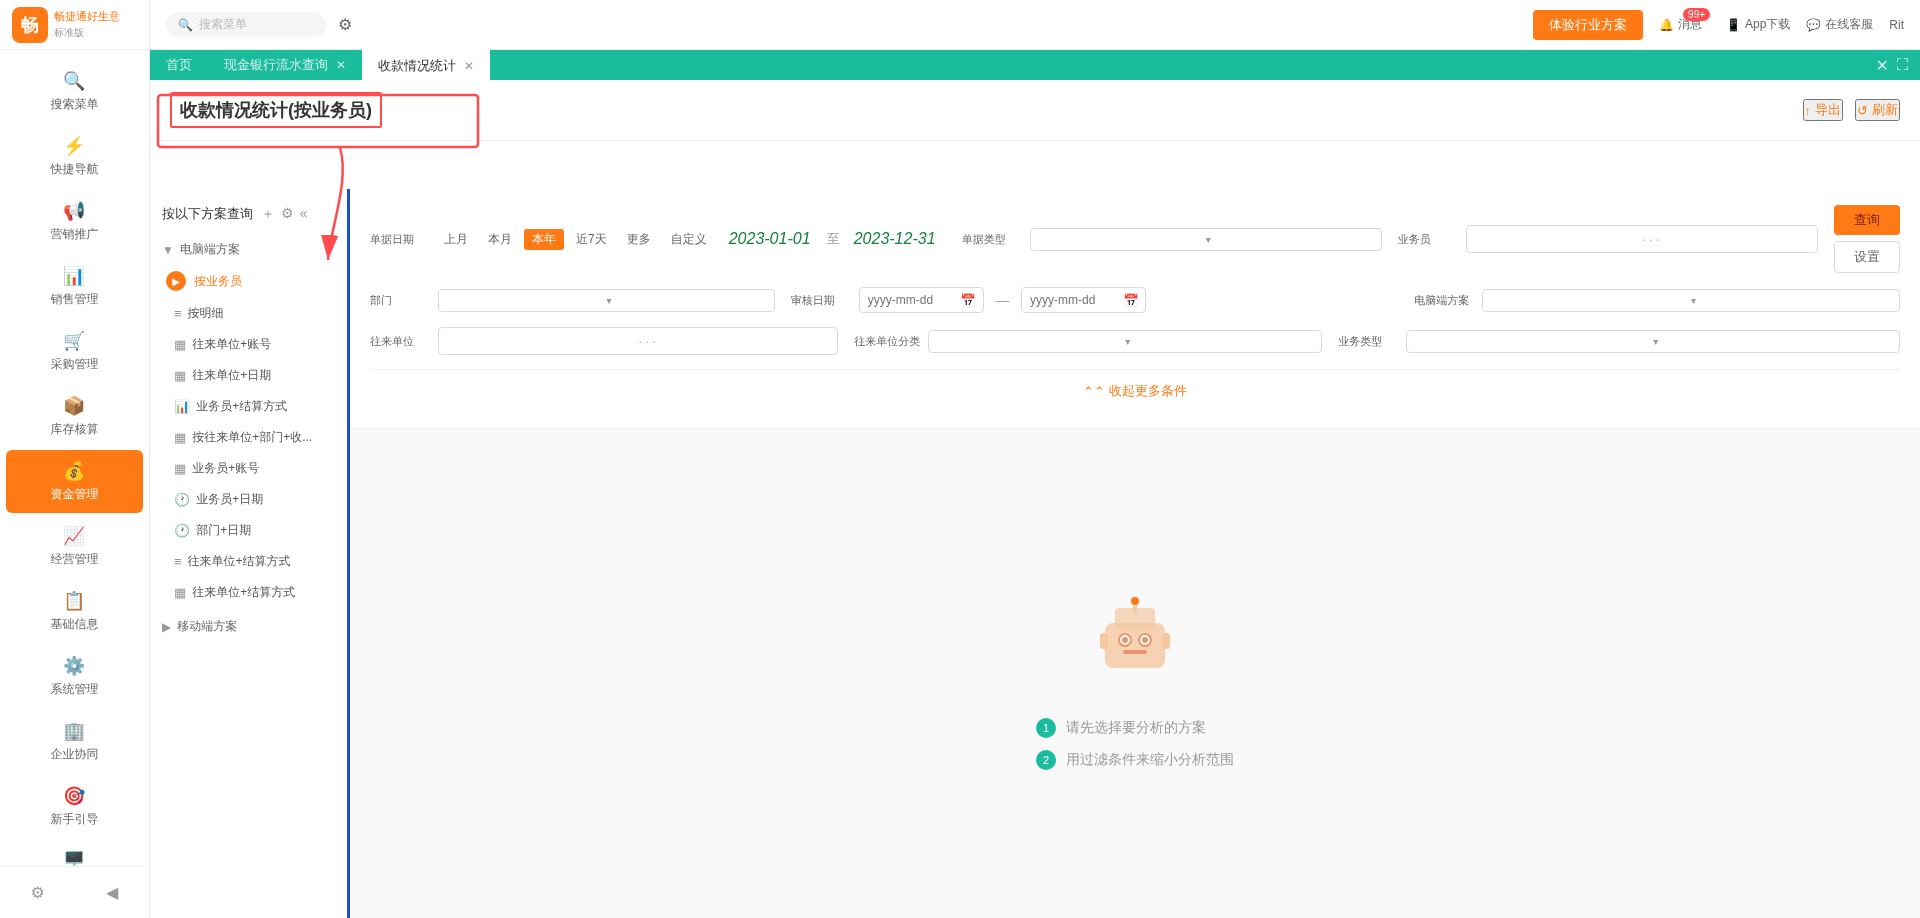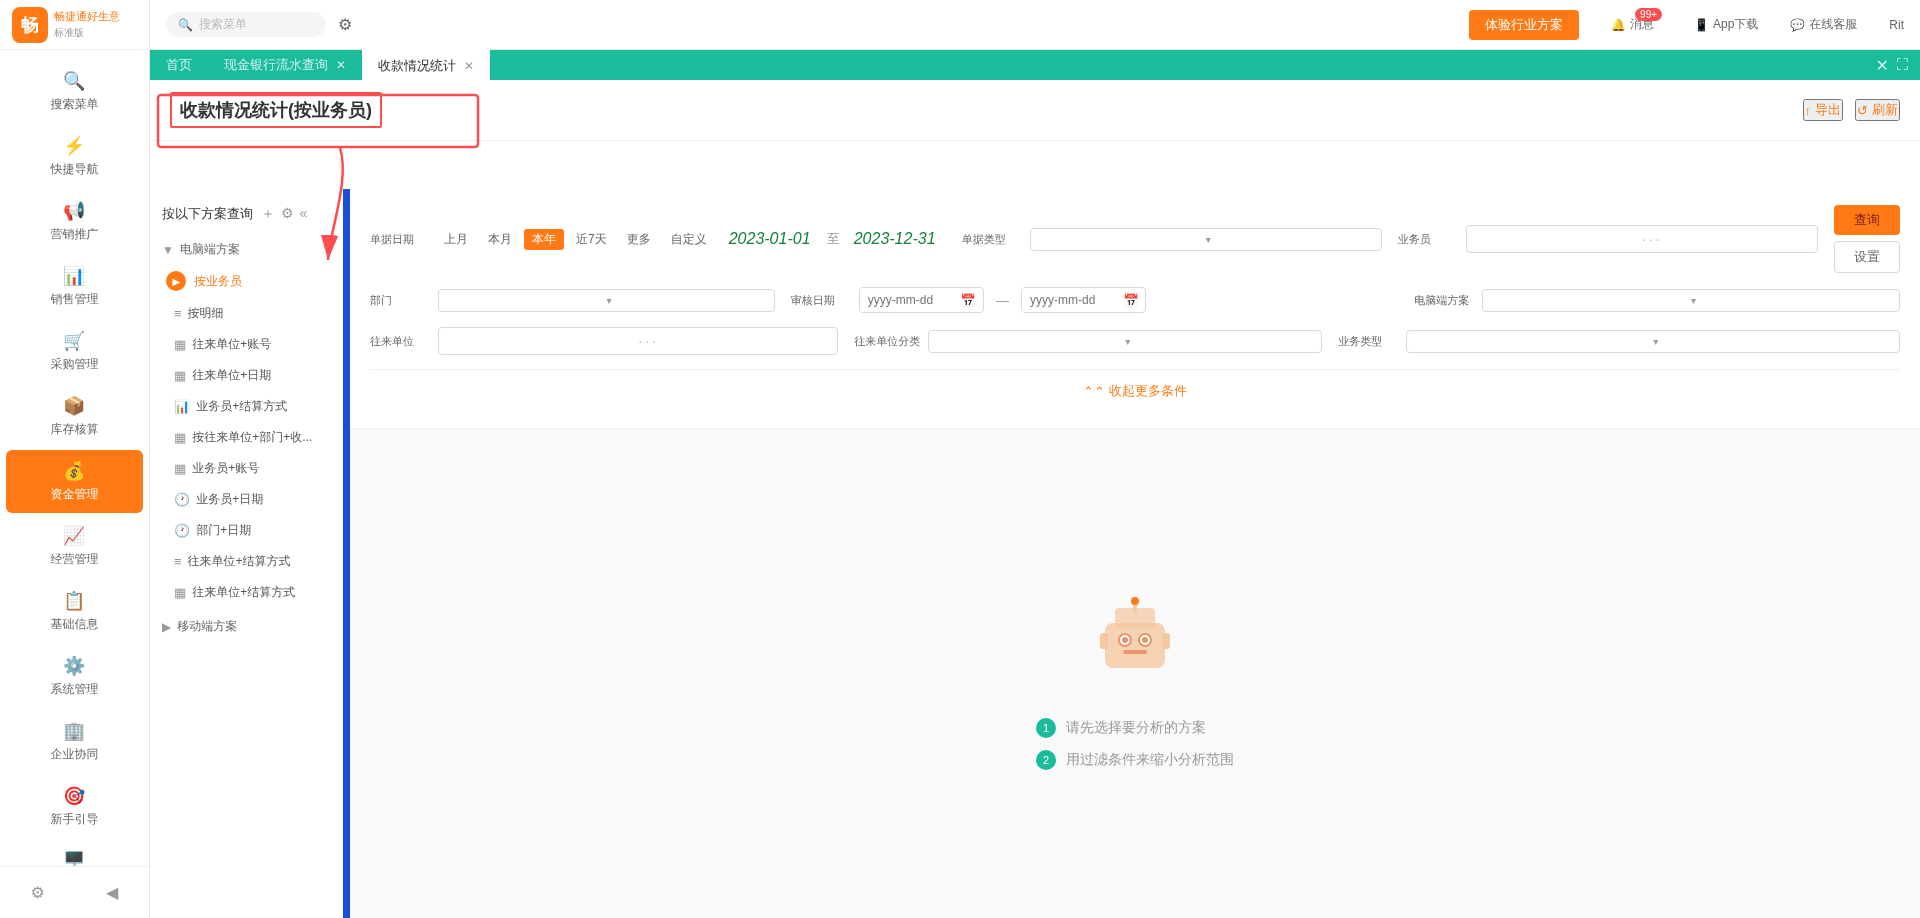--- a/index.html
+++ b/index.html
@@ -21,21 +21,21 @@
     .sidebar-bottom { padding: 12px 0; border-top: 1px solid #f0f0f0; display: flex; justify-content: space-around; }
     .sidebar-bottom-btn { cursor: pointer; color: #999; font-size: 16px; padding: 4px 8px; }
 
     
     .main { flex: 1; display: flex; flex-direction: column; background: #f5f5f5; }
 
     
     .topbar { height: 50px; background: #fff; display: flex; align-items: center; padding: 0 16px; border-bottom: 1px solid #e8e8e8; }
     .topbar-left { display: flex; align-items: center; gap: 12px; flex: 1; }
     .topbar-search { display: flex; align-items: center; background: #f5f5f5; border-radius: 16px; padding: 4px 12px; gap: 6px; color: #999; font-size: 12px; min-width: 160px; }
-    .topbar-right { display: flex; align-items: center; gap: 32px; margin-left: 12px; }
+    .topbar-right { display: flex; align-items: center; gap: 16px; margin-left: 12px; }
     .topbar-gear { color: #666; cursor: pointer; font-size: 16px; }
     .trial-btn { background: #ff7a14; color: white; border: none; border-radius: 4px; padding: 6px 16px; cursor: pointer; font-size: 13px; }
     .notification-btn { display: flex; align-items: center; gap: 4px; color: #666; cursor: pointer; font-size: 12px; position: relative; }
     .badge { background: #ff4d4f; color: white; border-radius: 10px; padding: 1px 5px; font-size: 10px; position: absolute; top: -8px; right: -8px; }
     .topbar-action { display: flex; align-items: center; gap: 4px; color: #666; cursor: pointer; font-size: 12px; }
     .topbar-user { color: #666; cursor: pointer; font-size: 12px; }
 
     
     .tabbar { height: 30px; background: #1abc9c; display: flex; align-items: center; padding: 0 0 0 0; }
     .tab-item { height: 42px; display: flex; align-items: center; padding: 0 16px; cursor: pointer; color: rgba(255,255,255,0.8); font-size: 13px; gap: 8px; position: relative; }
@@ -52,21 +52,21 @@
     .page-header { display: flex; align-items: center; padding: 12px 20px; background: #fff; border-bottom: 1px solid #f0f0f0; }
     .page-title { font-size: 18px; font-weight: 600; color: #333; border: 2px solid #ff4d4f; padding: 4px 8px; border-radius: 2px; }
     .page-header-right { margin-left: auto; display: flex; gap: 12px; }
     .export-btn { display: flex; align-items: center; gap: 4px; color: #ff7a14; cursor: pointer; font-size: 13px; }
     .refresh-btn { display: flex; align-items: center; gap: 4px; color: #ff7a14; cursor: pointer; font-size: 13px; }
 
     
     .content-area { flex: 1; display: flex; overflow: hidden; }
 
     
-    .scheme-panel { width: 200px; background: #fff; border-right: 7px solid #1d4ed8; padding: 8px 0; overflow-y: auto; flex-shrink: 0; }
+    .scheme-panel { width: 200px; background: #fff; border-right: 3px solid #1d4ed8; padding: 8px 0; overflow-y: auto; flex-shrink: 0; }
     .scheme-header { display: flex; align-items: center; padding: 8px 12px; font-size: 13px; color: #333; gap: 8px; }
     .scheme-header-icons { display: flex; gap: 6px; color: #999; font-size: 14px; }
     .scheme-header-icons span { cursor: pointer; }
     .scheme-group { margin: 4px 0; }
     .scheme-group-title { display: flex; align-items: center; padding: 6px 12px; font-size: 12px; color: #666; cursor: pointer; }
     .scheme-group-title .arrow { margin-right: 6px; color: #999; }
     .scheme-item { display: flex; align-items: center; padding: 7px 12px 7px 24px; font-size: 12px; color: #555; cursor: pointer; gap: 6px; }
     .scheme-item.active { color: #ff7a14; }
     .scheme-item .scheme-icon { font-size: 13px; color: #999; }
     .active-indicator { width: 20px; height: 20px; background: #ff7a14; border-radius: 50%; display: flex; align-items: center; justify-content: center; color: white; font-size: 10px; margin-right: 2px; }

